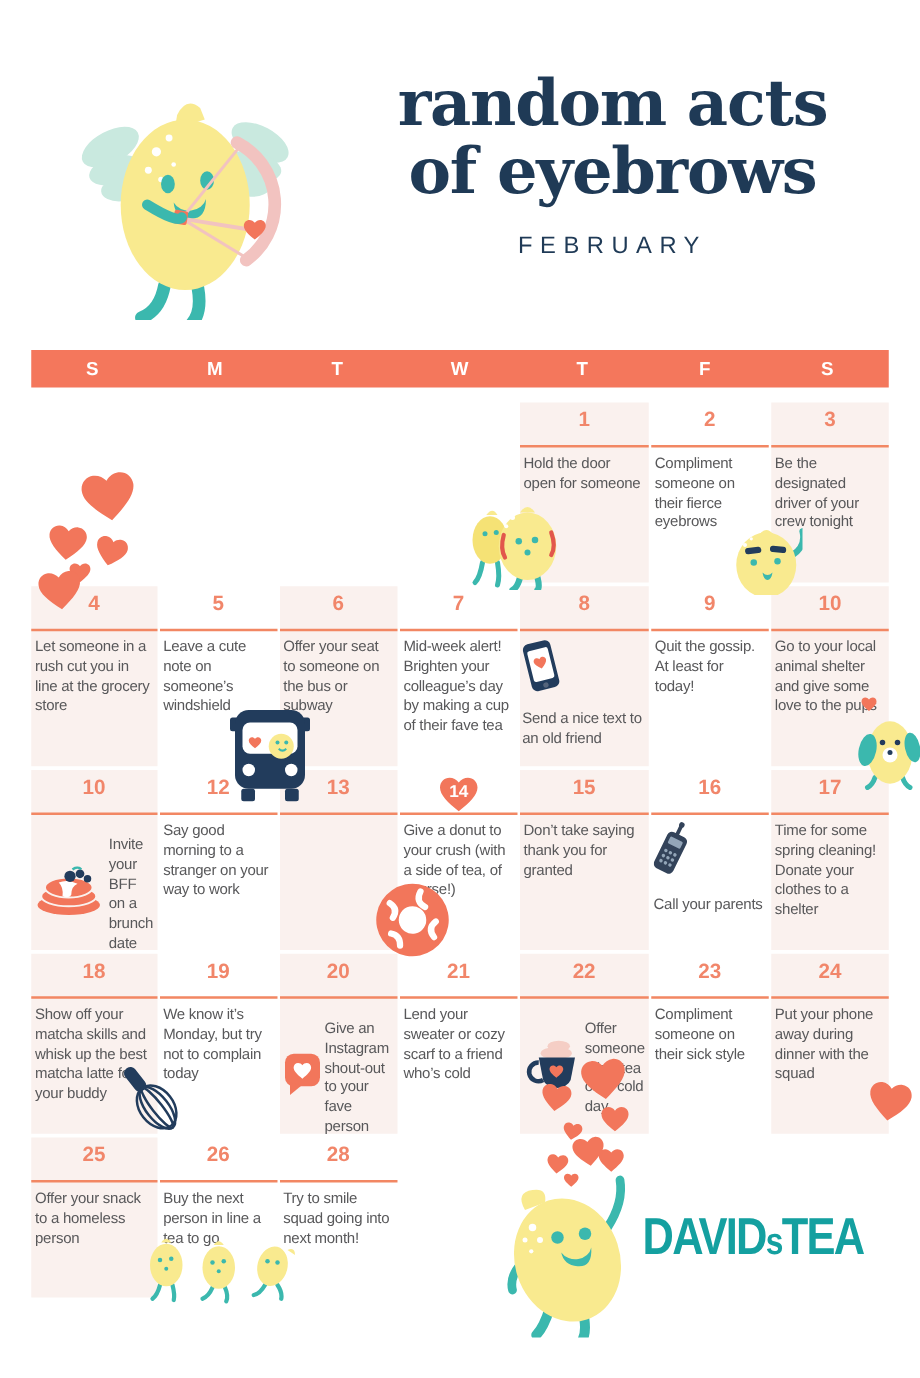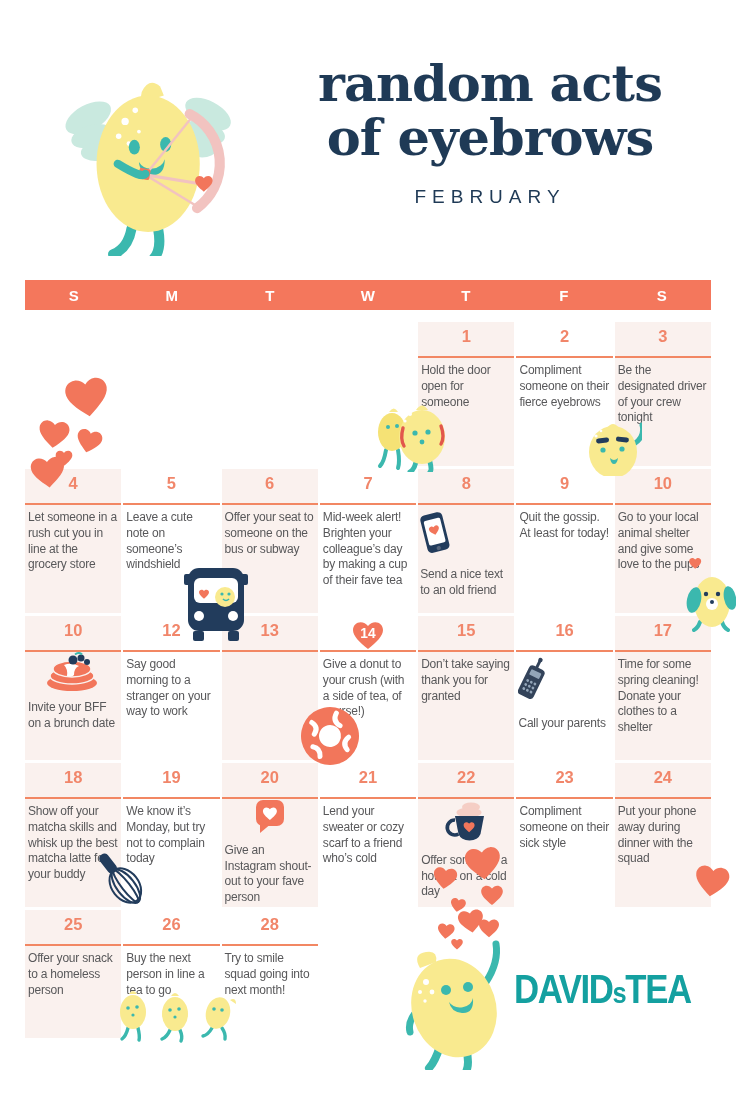--- a/index.html
+++ b/index.html
@@ -19,21 +19,21 @@
   #calendar-grid{position:absolute;left:25px;top:322px;width:686px;display:grid;
                  grid-template-columns:repeat(7,1fr);
                  grid-template-rows:144px 144px 144px 144px 128px;gap:3px 2px;}
   .cell{position:relative;background:#fff;}
   .cell.pink{background:#FAF1EE;}
   .num-row{position:relative;height:26px;padding-top:5px;text-align:center;
            color:#F1866A;font-weight:bold;font-size:16.5px;}
   .divider{border-top:2px solid #F28763;margin-top:3px;}
   .body{padding:5px 3px 0;text-align:left;color:#58585A;font-size:12px;line-height:1.32;
         letter-spacing:-0.2px;}
-  .body.icon-top{display:flex;flex-direction:column;align-items:center;gap:3px;padding-top:0;}
+  .body.icon-top{display:flex;flex-direction:row;align-items:center;gap:3px;padding-top:16px;}
   .body.icon-left{display:flex;flex-direction:column;align-items:flex-start;gap:6px;padding:5px 2px 0;}
   .body.icon-left svg{flex:0 0 auto;}
   .heart-badge{position:absolute;left:50%;top:1px;transform:translateX(-50%);z-index:3;display:block;}
   
   .dec{position:absolute;z-index:5;}
   
   #logo{position:absolute;left:514px;top:966px;color:#14A0A0;font-weight:bold;font-size:37px;
         letter-spacing:-1.5px;transform:scaleY(1.12) scaleX(.94);transform-origin:left top;
         white-space:nowrap;}
   #logo .logo-s{font-size:27px;}

